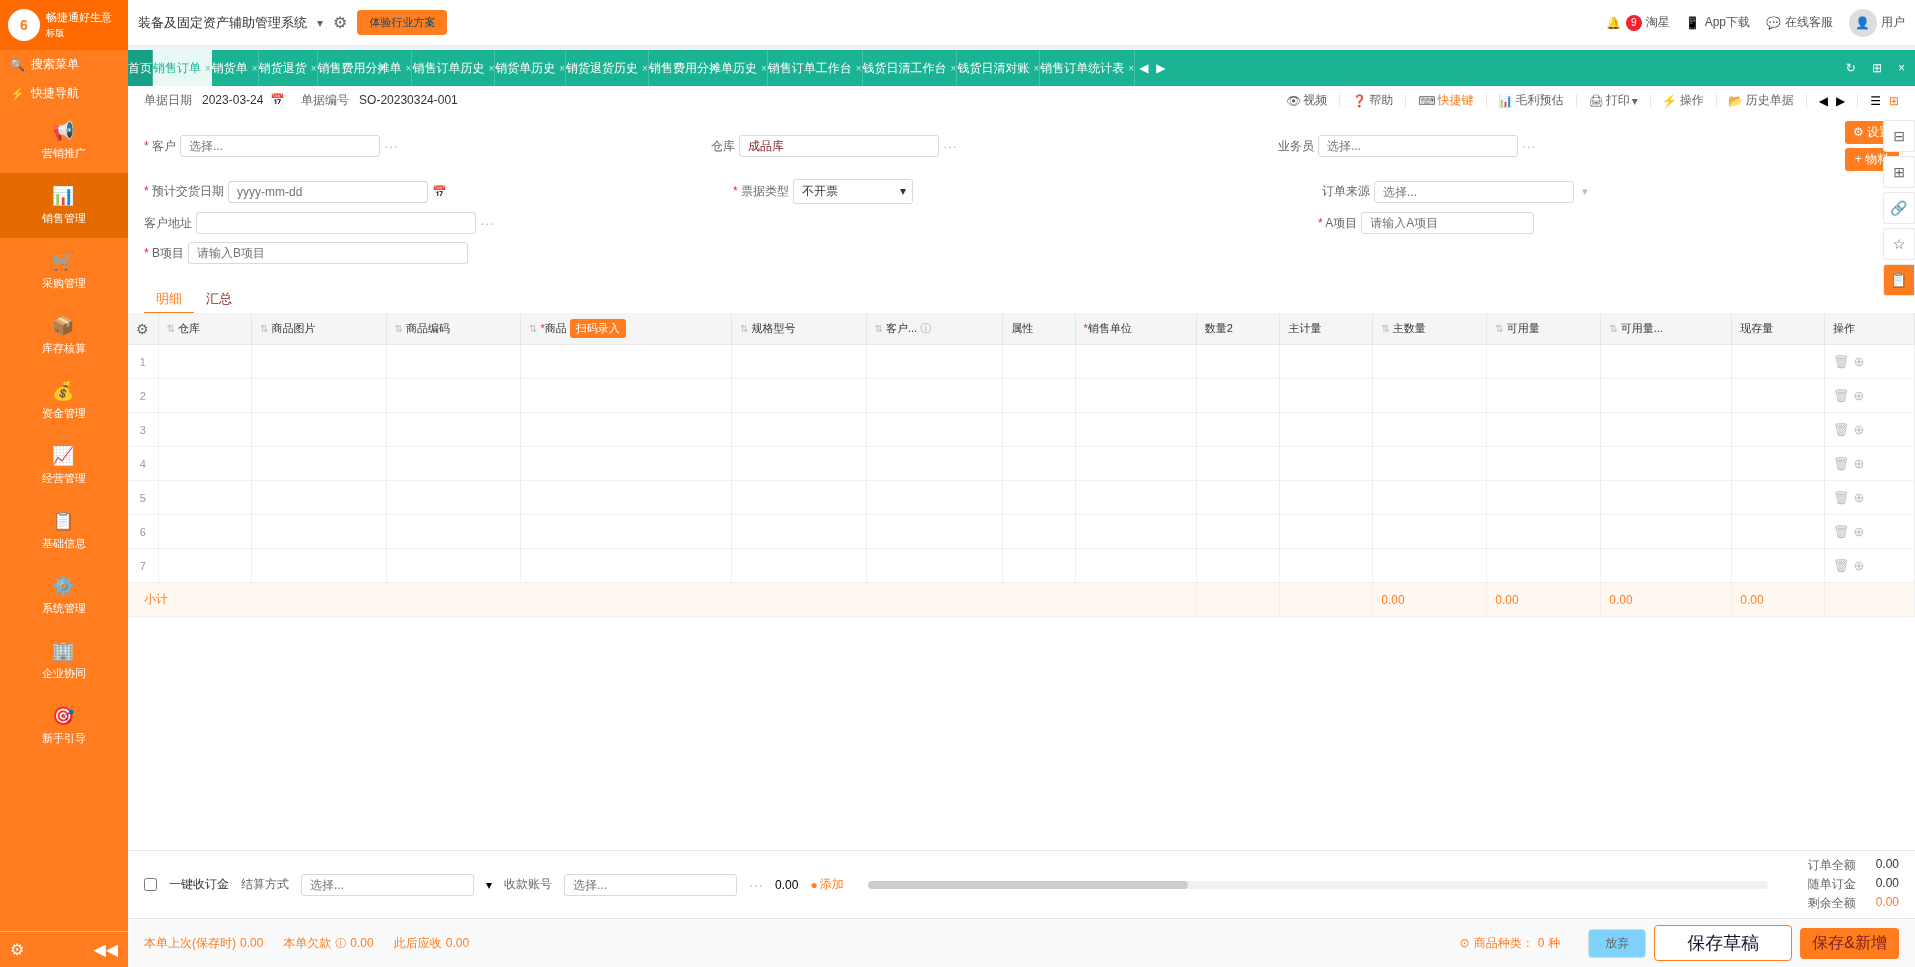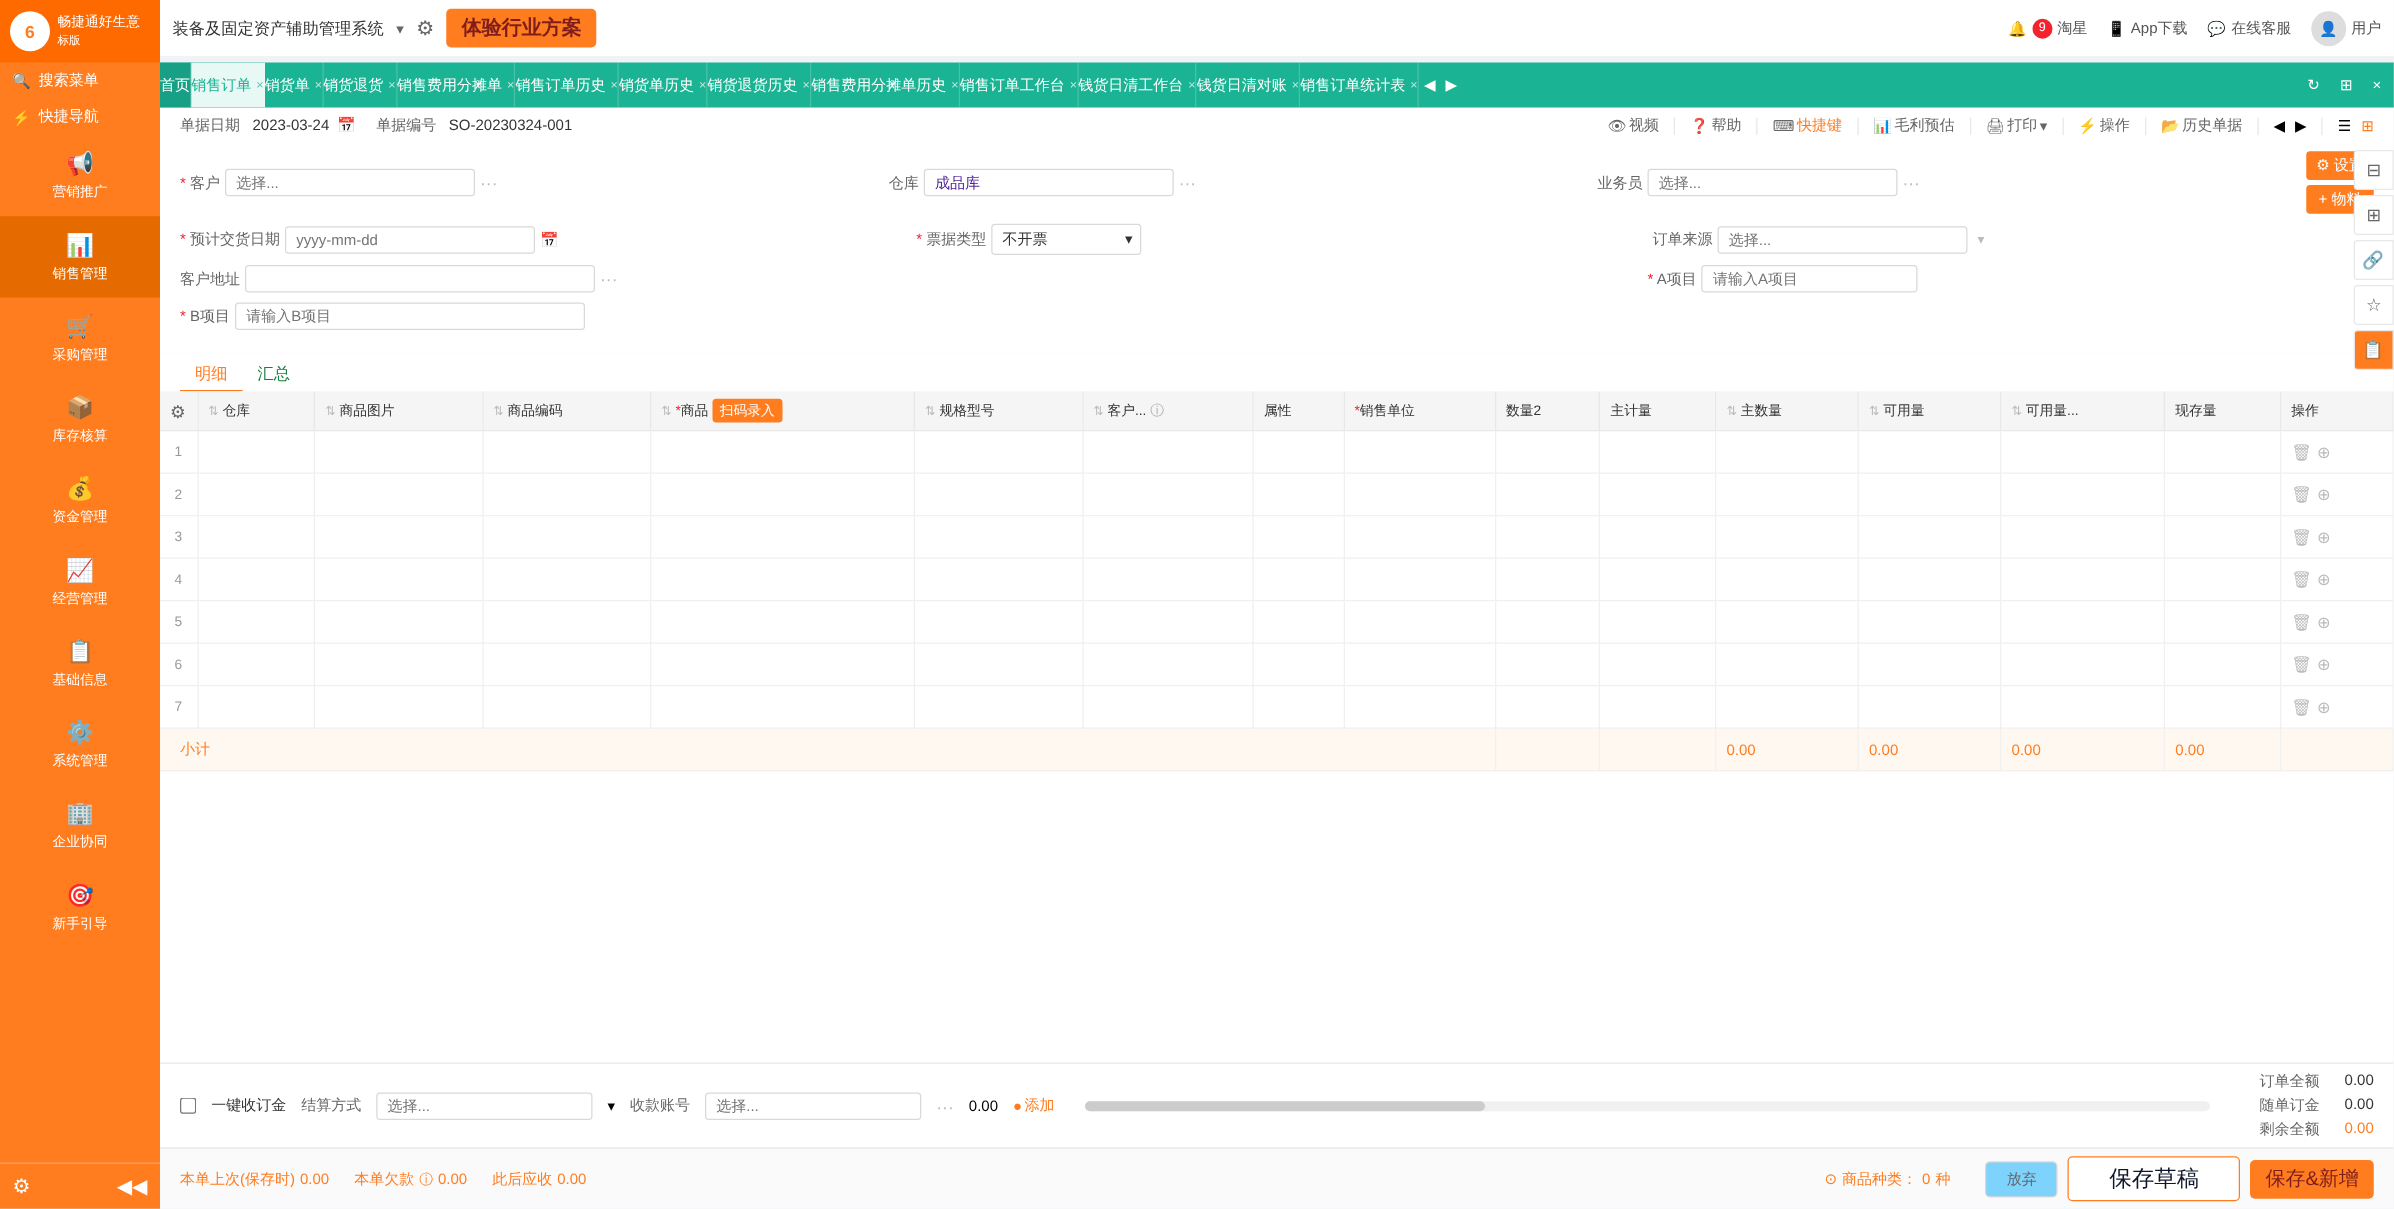--- a/index.html
+++ b/index.html
@@ -33,22 +33,22 @@
     
     .topbar {
       position: fixed; left: 128px; top: 0; right: 0; height: 46px;
       background: #fff; display: flex; align-items: center; z-index: 99;
       border-bottom: 1px solid #eee; padding: 0 10px; gap: 10px;
     }
     .topbar-app-name { color: #333; font-size: 13px; font-weight: 500; }
     .topbar-dropdown { color: #666; cursor: pointer; }
     .topbar-setting { color: #666; cursor: pointer; font-size: 16px; }
     .topbar-solution-btn {
-      background: #ff7c1f; color: #7f1d1d; border: none; border-radius: 4px;
-      padding: 5px 12px; cursor: pointer; font-size: 16px; font-weight: bold;
+      background: #ff7c1f; color: #0c4a6e; border: none; border-radius: 4px;
+      padding: 5px 12px; cursor: pointer; font-size: 11px;
     }
     .topbar-right { margin-left: auto; display: flex; align-items: center; gap: 16px; }
     .topbar-right-item { display: flex; align-items: center; gap: 4px; color: #555; cursor: pointer; font-size: 12px; }
     .badge { background: #f5222d; color: #fff; border-radius: 50%; width: 16px; height: 16px; display: flex; align-items: center; justify-content: center; font-size: 10px; }
     .user-avatar { width: 28px; height: 28px; background: #ddd; border-radius: 50%; display: flex; align-items: center; justify-content: center; }
 
     
     .tabbar {
       position: fixed; left: 128px; top: 50px; right: 0; height: 36px;
       background: #1ab394; display: flex; align-items: center; z-index: 98;
@@ -75,21 +75,21 @@
     
     .form-area {
       background: #fff; padding: 10px 16px; flex-shrink: 0;
     }
     .form-row { display: flex; align-items: center; gap: 12px; margin-bottom: 8px; flex-wrap: wrap; }
     .form-label { color: #666; font-size: 12px; white-space: nowrap; }
     .form-label.required::before { content: '* '; color: #f5222d; }
     .form-value { color: #333; font-size: 12px; }
     .form-input {
       border: 1px solid #d9d9d9; border-radius: 3px; padding: 3px 8px;
-      font-size: 12px; color: #4c1d95; background: #fff; min-width: 120px; cursor: text;
+      font-size: 12px; color: #7f1d1d; background: #fff; min-width: 120px; cursor: text;
     }
     .form-input.placeholder { color: #bbb; }
     .form-input-wide { min-width: 200px; }
     .form-select {
       border: 1px solid #d9d9d9; border-radius: 3px; padding: 3px 24px 3px 8px;
       font-size: 12px; color: #333; background: #fff; min-width: 120px;
       position: relative; cursor: pointer;
     }
     .form-dots { color: #bbb; cursor: pointer; font-size: 14px; }
     .form-group { display: flex; align-items: center; gap: 4px; flex: 1; min-width: 200px; }
@@ -110,21 +110,21 @@
       color: #666; font-size: 14px; border-radius: 3px 0 0 3px;
     }
     .side-action-btn.orange { background: #ff7c1f; color: #fff; }
 
     
     .detail-tabs {
       display: flex; align-items: center; padding: 4px 16px 0;
       background: #fff; flex-shrink: 0;
     }
     .detail-tab {
-      padding: 4px 12px; cursor: pointer; font-size: 13px; color: #15803d;
+      padding: 4px 12px; cursor: pointer; font-size: 13px; color: #7f1d1d;
       border-bottom: 2px solid transparent; margin-bottom: -1px;
     }
     .detail-tab.active { color: #ff7c1f; border-bottom-color: #ff7c1f; font-weight: 500; }
 
     
     .table-container {
       flex: 1; overflow: auto; background: #fff;
     }
     table { width: 100%; border-collapse: collapse; min-width: 1600px; }
     thead tr { background: #f5f5f5; }

